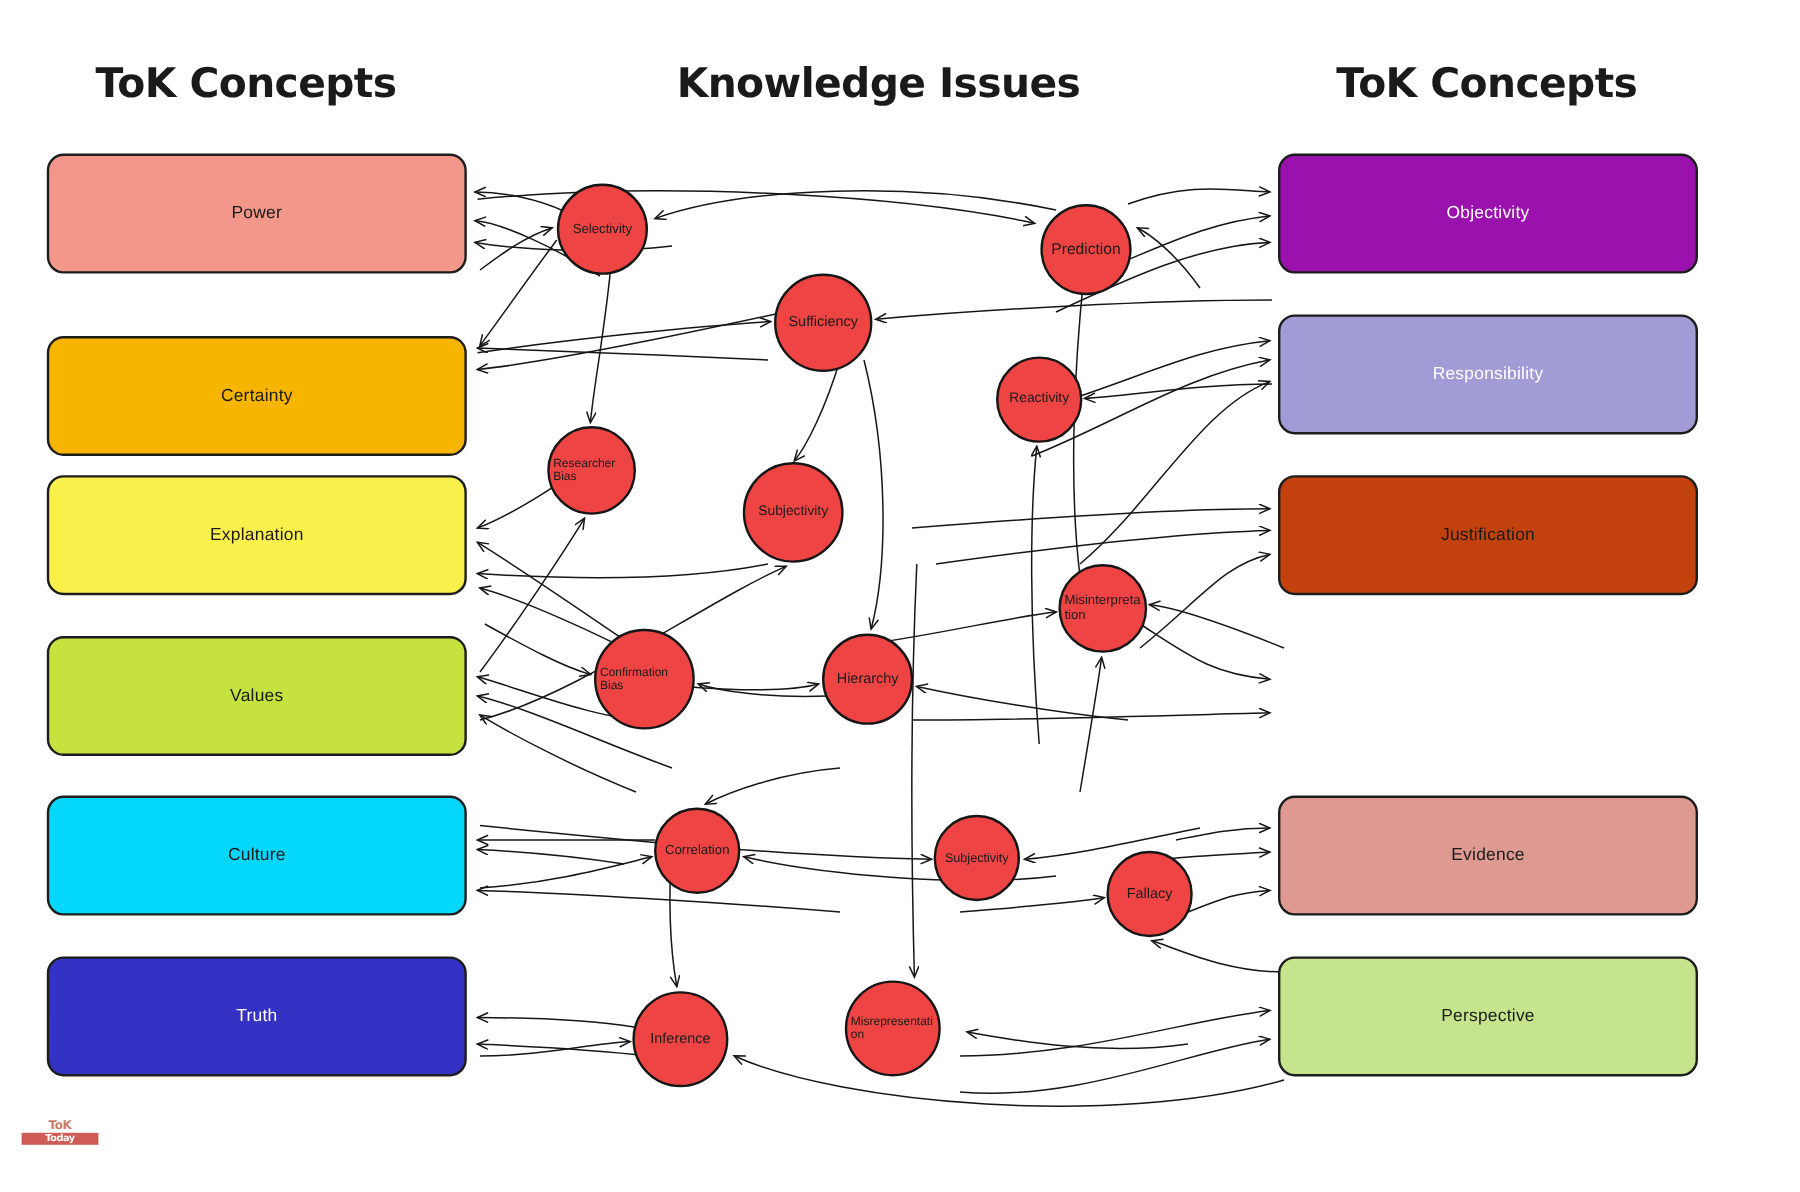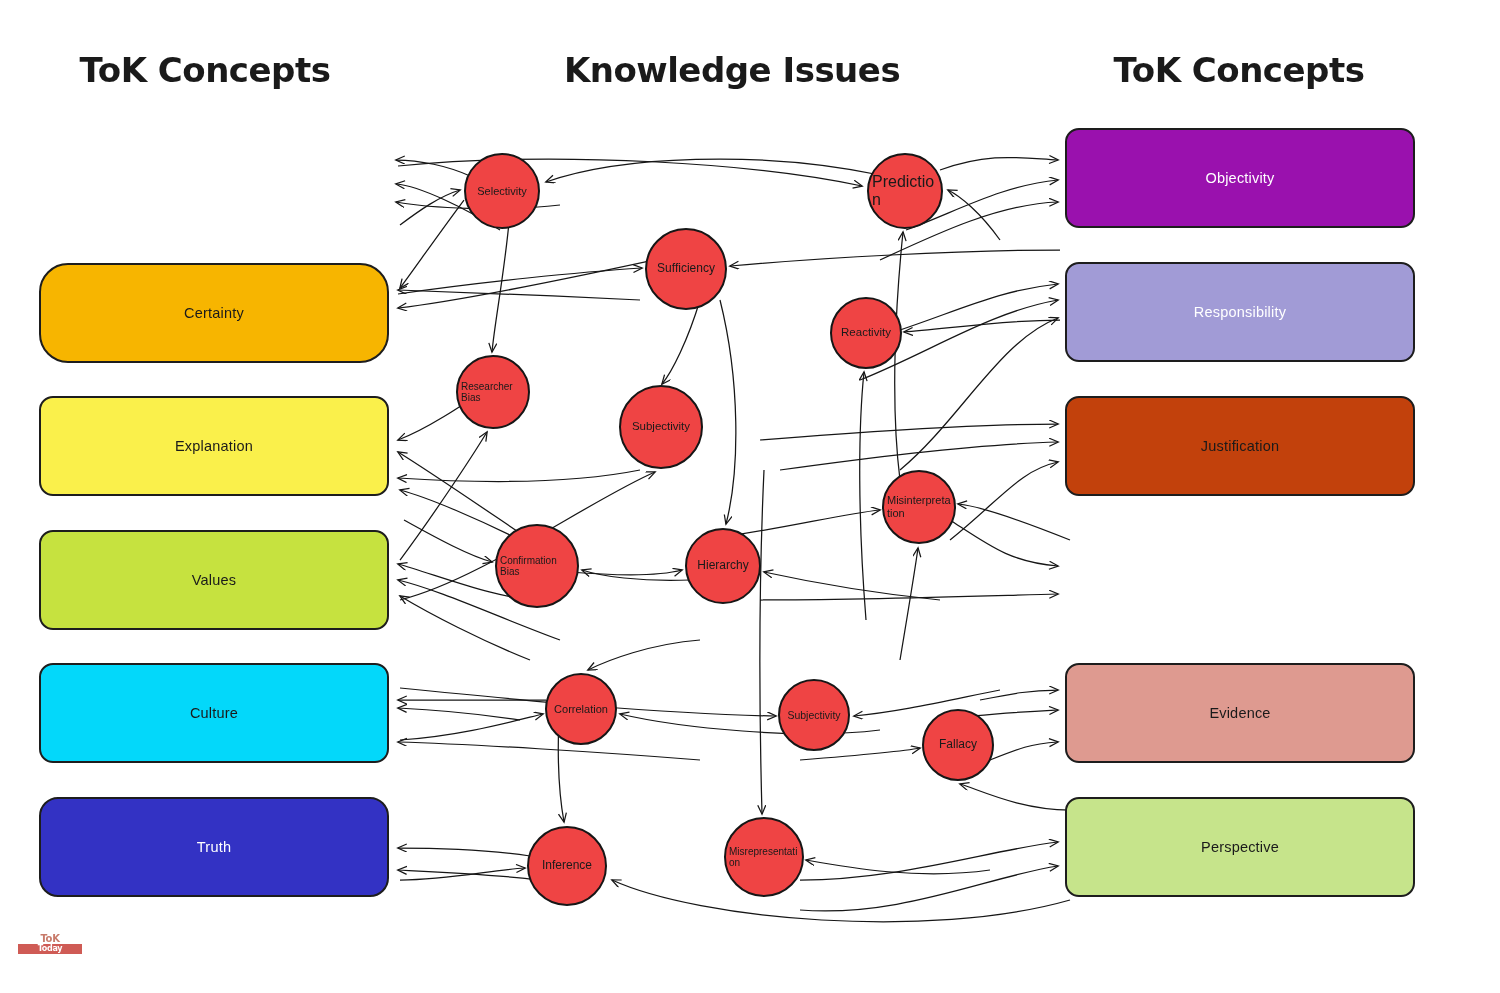--- a/index.html
+++ b/index.html
@@ -214,33 +214,36 @@
 
       <path d="M764,470 C758,600 760,740 762,814"></path>
       <path d="M990,870 C920,880 850,868 806,860"></path>
 
       <path d="M400,880 C450,880 490,870 525,868"></path>
       <path d="M560,700 C556,760 560,800 564,822"></path>
       <path d="M1070,900 C930,940 700,920 612,880"></path>
     </g>
   </svg>
 
-  <div class="concept-box" style="left:39px;  top:263px; width:350px; height:100px; background:#F7B500; color:#1a1a1a;border-radius:29px;">
+  <div class="concept-box" style="left:39px;  top:128px; width:350px; height:100px; background:#F29789; color:#1a1a1a;">
+    <span class="box-label">Power</span>
+  </div>
+  <div class="concept-box" style="left:39px;  top:280px; width:350px; height:100px; background:#F7B500; color:#1a1a1a;">
     <span class="box-label">Certainty</span>
   </div>
   <div class="concept-box" style="left:39px;  top:396px; width:350px; height:100px; background:#FAF04B; color:#1a1a1a;">
     <span class="box-label">Explanation</span>
   </div>
   <div class="concept-box" style="left:39px;  top:663px; width:350px; height:100px; background:#03D8FA; color:#1a1a1a;">
     <span class="box-label">Culture</span>
   </div>
   <div class="concept-box" style="left:39px;  top:530px; width:350px; height:100px; background:#C6E23F; color:#1a1a1a;">
     <span class="box-label">Values</span>
   </div>
-  <div class="concept-box" style="left:39px;  top:797px; width:350px; height:100px; background:#3332C4; color:#ffffff;border-radius:19px;">
+  <div class="concept-box" style="left:39px;  top:797px; width:350px; height:100px; background:#3332C4; color:#ffffff;">
     <span class="box-label">Truth</span>
   </div>
 
   <div class="concept-box" style="left:1065px; top:128px; width:350px; height:100px; background:#9A11AE; color:#ffffff;">
     <span class="box-label">Objectivity</span>
   </div>
   <div class="concept-box" style="left:1065px; top:262px; width:350px; height:100px; background:#A19BD6; color:#ffffff;">
     <span class="box-label">Responsibility</span>
   </div>
   <div class="concept-box" style="left:1065px; top:396px; width:350px; height:100px; background:#c2410c; color:#1a1a1a;">
@@ -249,21 +252,21 @@
   <div class="concept-box" style="left:1065px; top:663px; width:350px; height:100px; background:#DE9A90; color:#1a1a1a;">
     <span class="box-label">Evidence</span>
   </div>
   <div class="concept-box" style="left:1065px; top:797px; width:350px; height:100px; background:#C6E48B; color:#1a1a1a;">
     <span class="box-label">Perspective</span>
   </div>
 
   <div class="issue-node" style="left:464px; top:153px; width:76px; height:76px; font-size:11px;">
     <span class="node-label">Selectivity</span>
   </div>
-  <div class="issue-node" style="left:867px; top:153px; width:76px; height:76px; font-size:16px;">
+  <div class="issue-node" style="left:867px; top:170px; width:76px; height:76px; font-size:13px;">
     <span class="node-label">Prediction</span>
   </div>
   <div class="issue-node" style="left:645px; top:228px; width:82px; height:82px; font-size:12px;">
     <span class="node-label">Sufficiency</span>
   </div>
   <div class="issue-node" style="left:830px; top:297px; width:72px; height:72px; font-size:11.5px;">
     <span class="node-label">Reactivity</span>
   </div>
   <div class="issue-node" style="left:456px; top:355px; width:74px; height:74px; font-size:10px;">
     <span class="node-label">Researcher Bias</span>
@@ -282,21 +285,21 @@
   </div>
   <div class="issue-node" style="left:545px; top:673px; width:72px; height:72px; font-size:11px;">
     <span class="node-label">Correlation</span>
   </div>
   <div class="issue-node" style="left:778px; top:679px; width:72px; height:72px; font-size:10.5px;">
     <span class="node-label">Subjectivity</span>
   </div>
   <div class="issue-node" style="left:922px; top:709px; width:72px; height:72px; font-size:12px;">
     <span class="node-label">Fallacy</span>
   </div>
-  <div class="issue-node" style="left:724px; top:817px; width:80px; height:80px; font-size:10px;">
+  <div class="issue-node" style="left:704px; top:817px; width:80px; height:80px; font-size:10px;">
     <span class="node-label">Misrepresentation</span>
   </div>
   <div class="issue-node" style="left:527px; top:826px; width:80px; height:80px; font-size:12px;">
     <span class="node-label">Inference</span>
   </div>
 
   <div id="logo">
     <span class="logo-top">ToK</span>
     <span class="logo-bottom">Today</span>
   </div>

